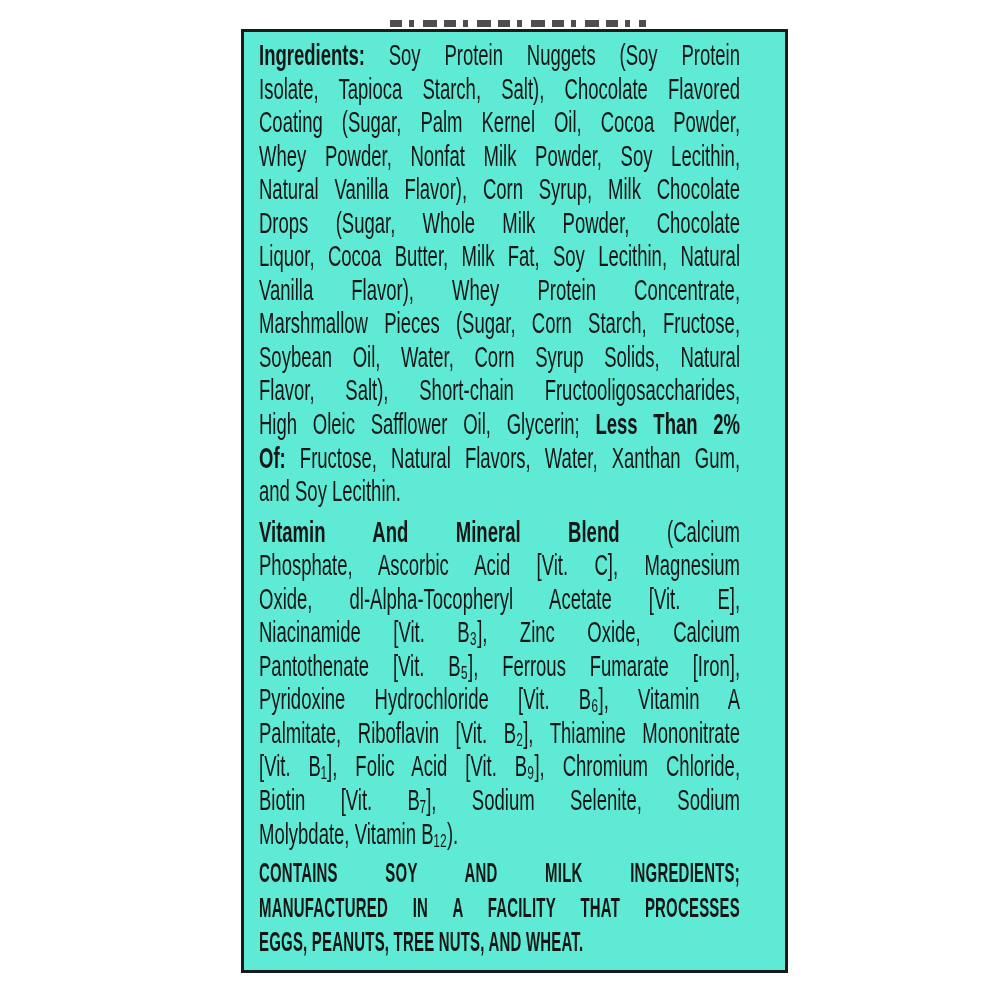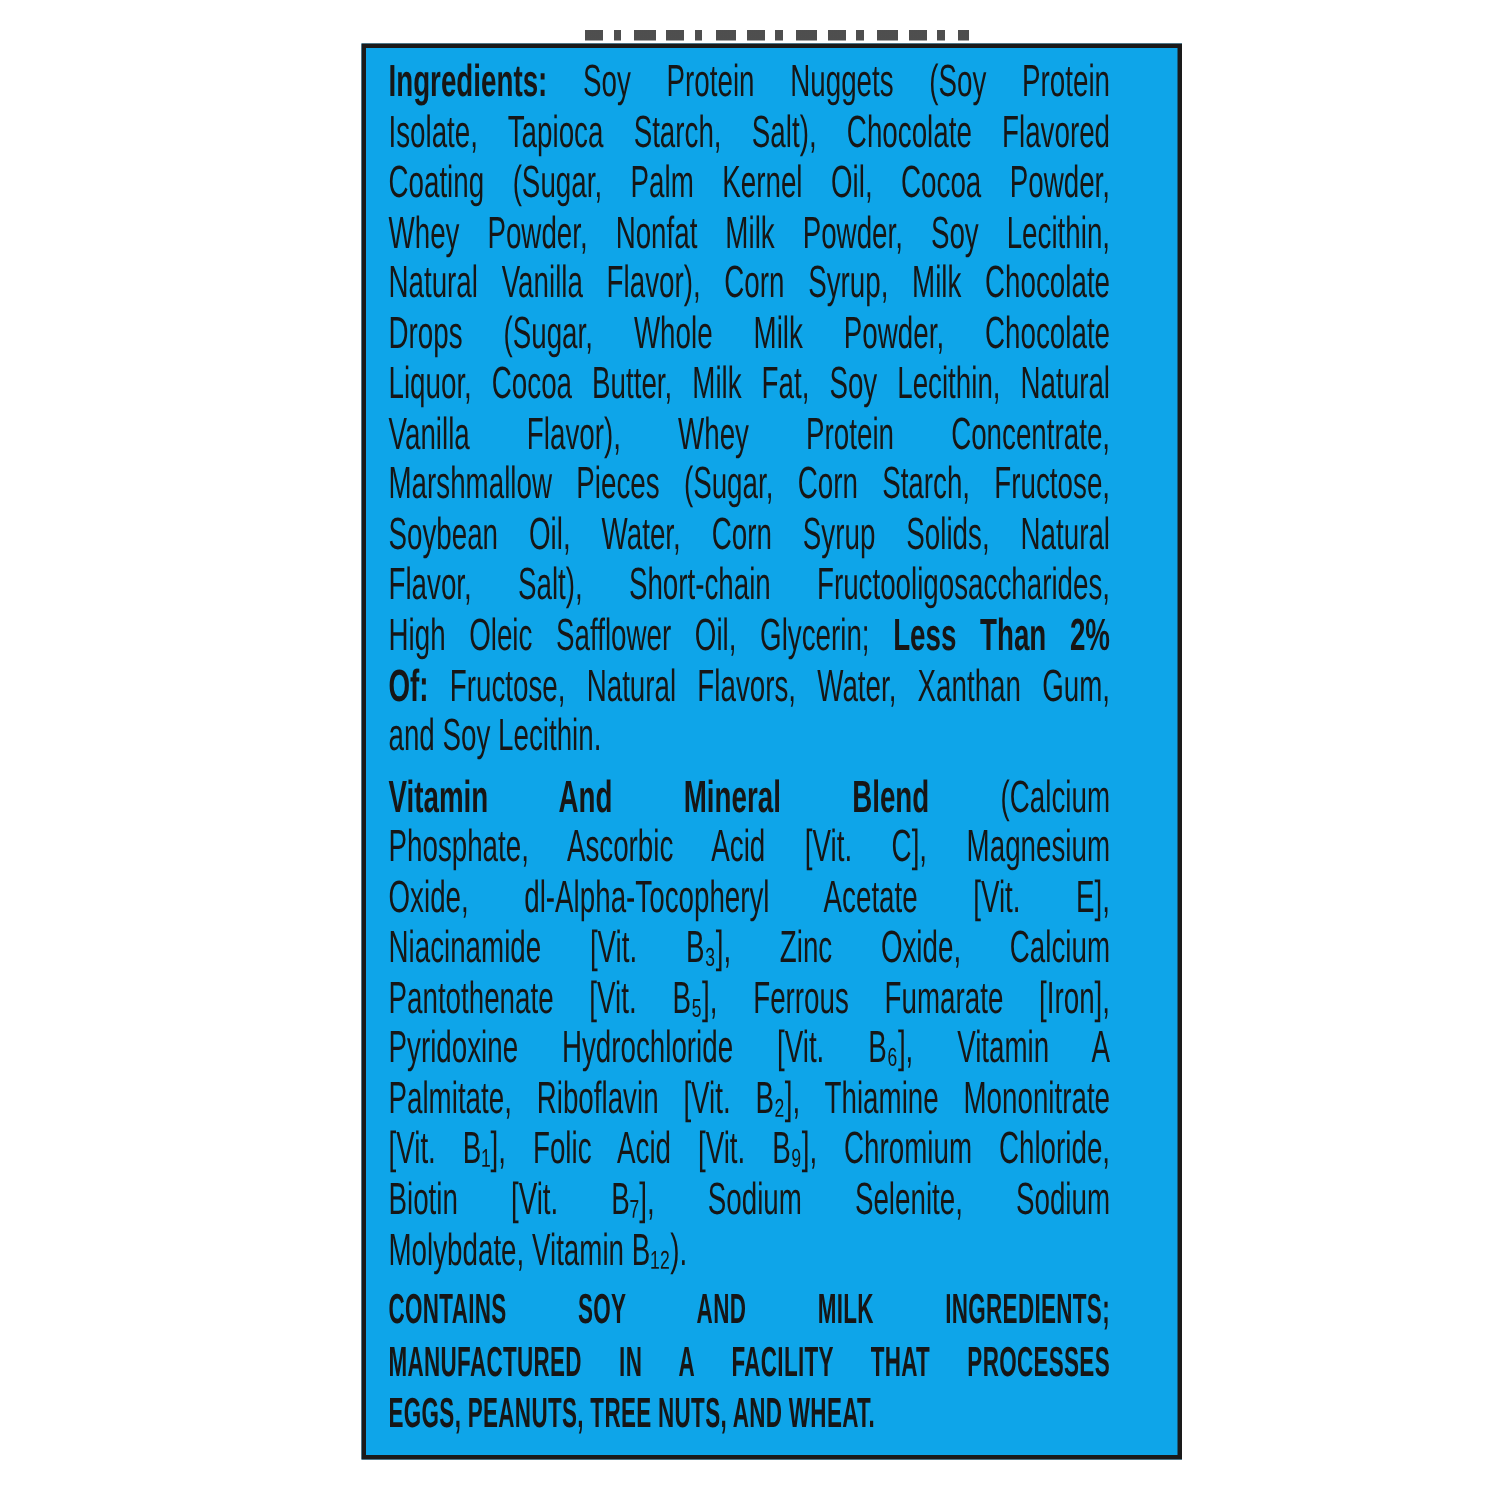--- a/index.html
+++ b/index.html
@@ -34,21 +34,21 @@
       transparent 47px, transparent 54px);
     opacity: 0.8;
   }
   .panel {
     position: absolute;
     left: 241px;
     top: 29px;
     width: 511px;  
     height: 932px;
     border: 3px solid #1a1a1a;
-    background: #0ea5e9;
+    background: #5eead4;
     padding: 6px 15px 0 15px;
     overflow: hidden;
   }
   .para {
     transform-origin: 0 0;
   }
   .para.body {
     width: 780px;
     transform: scaleX(0.6167);
     font-size: 30px;

